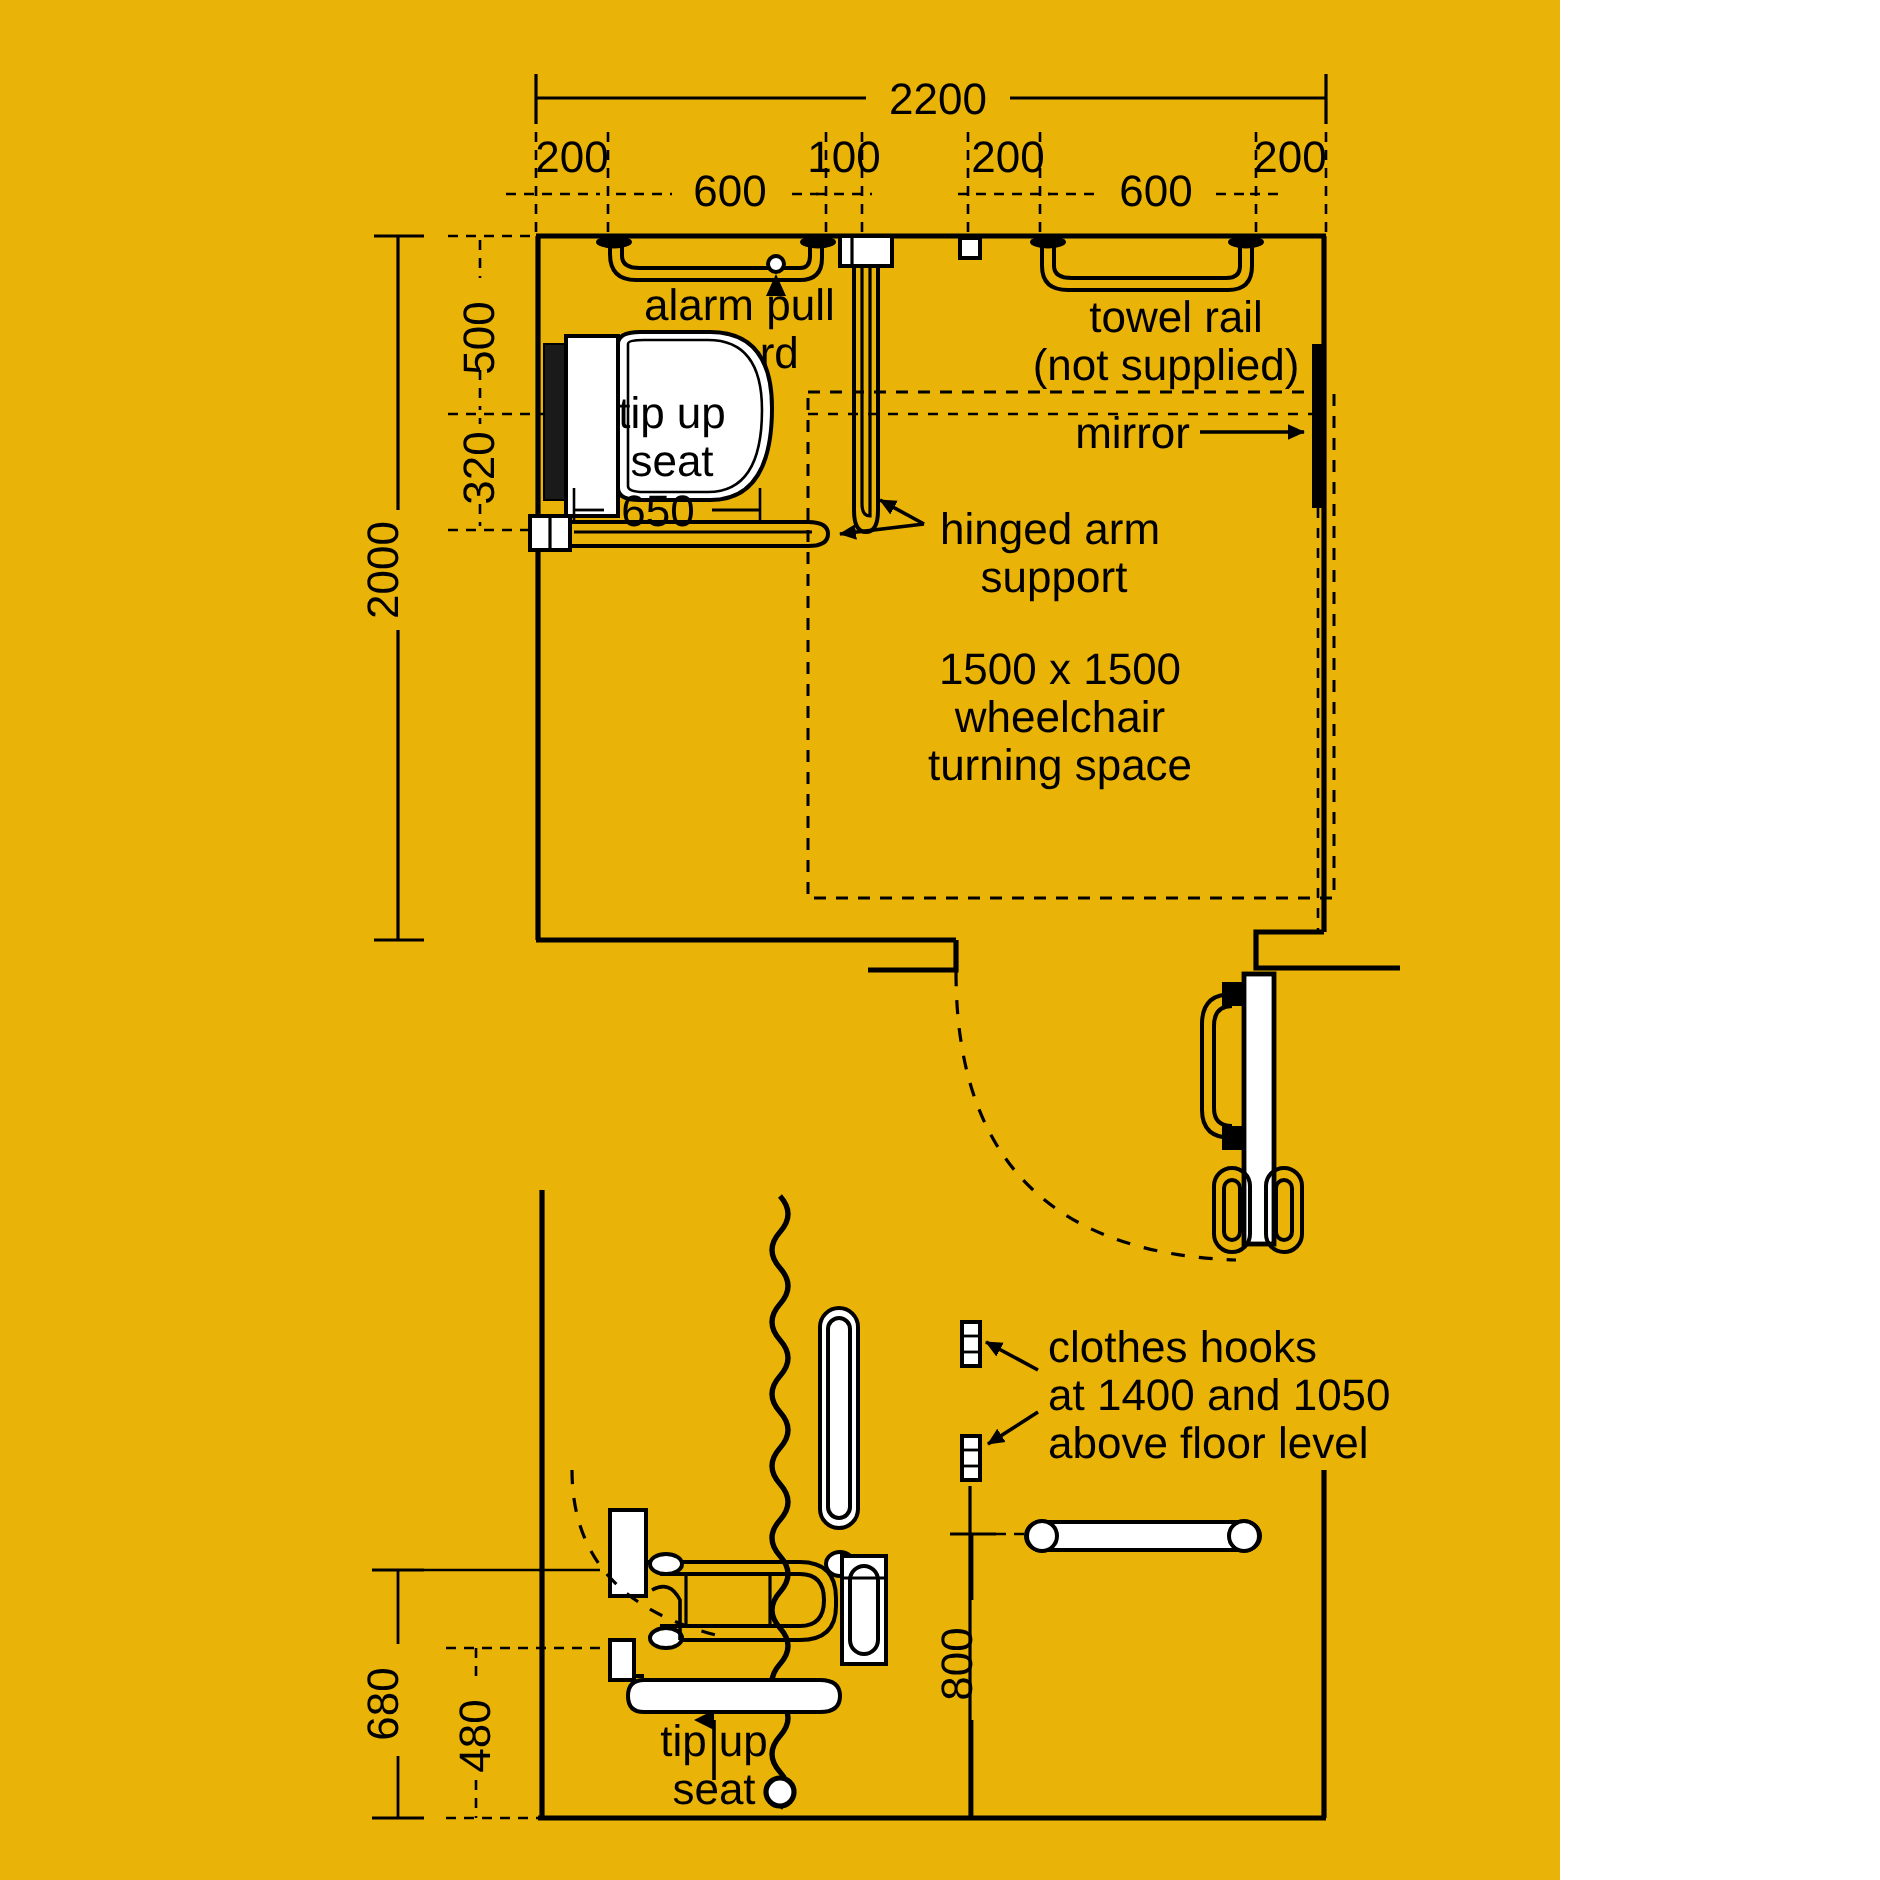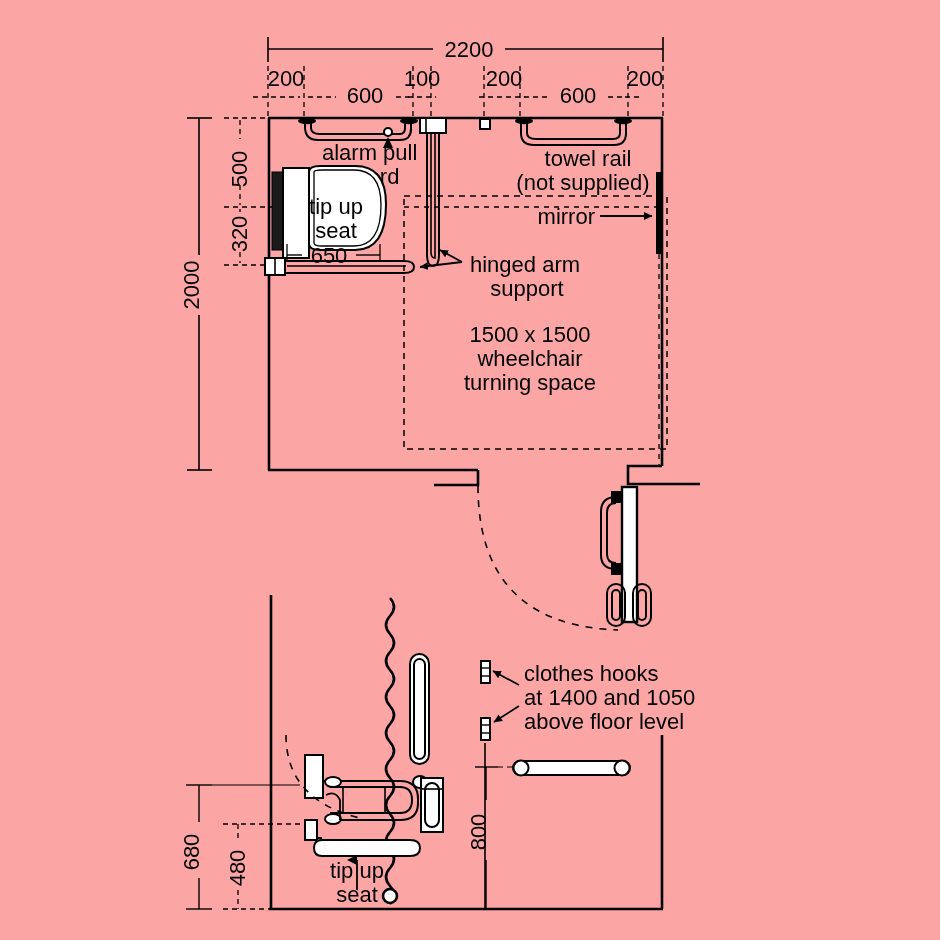--- a/index.html
+++ b/index.html
@@ -3,21 +3,21 @@
 <meta charset="utf-8">
 <title>Accessible WC Technical Drawing</title>
 <style>
   html,body{margin:0;padding:0;background:#ffffff;}
   body{
     width:940px;height:940px;
     font-family:"Liberation Sans","DejaVu Sans",sans-serif;
     color:#000;
     overflow:hidden;
   }
-  #sheet{position:relative;width:940px;height:940px;background:#fca5a5;}
+  #sheet{position:relative;width:780px;height:940px;background:#eab308;}
   svg{display:block;}
   .lbl{font-family:"Liberation Sans","DejaVu Sans",sans-serif;font-size:22px;fill:#000;}
   .lbl-dim{font-family:"Liberation Sans","DejaVu Sans",sans-serif;font-size:22px;fill:#000;}
   .lbl-note{font-family:"Liberation Sans","DejaVu Sans",sans-serif;font-size:22px;fill:#000;}
 </style>
 </head>
 <body>
 
 <div id="sheet">
 

